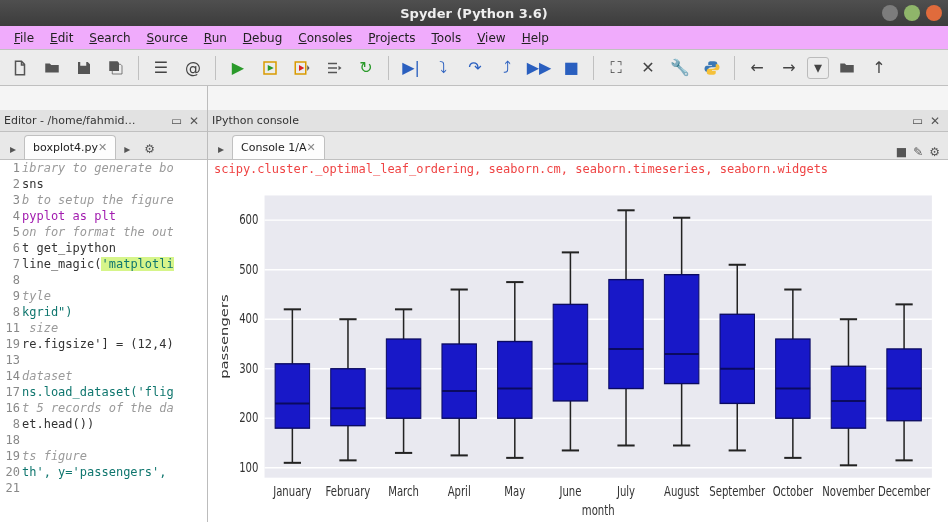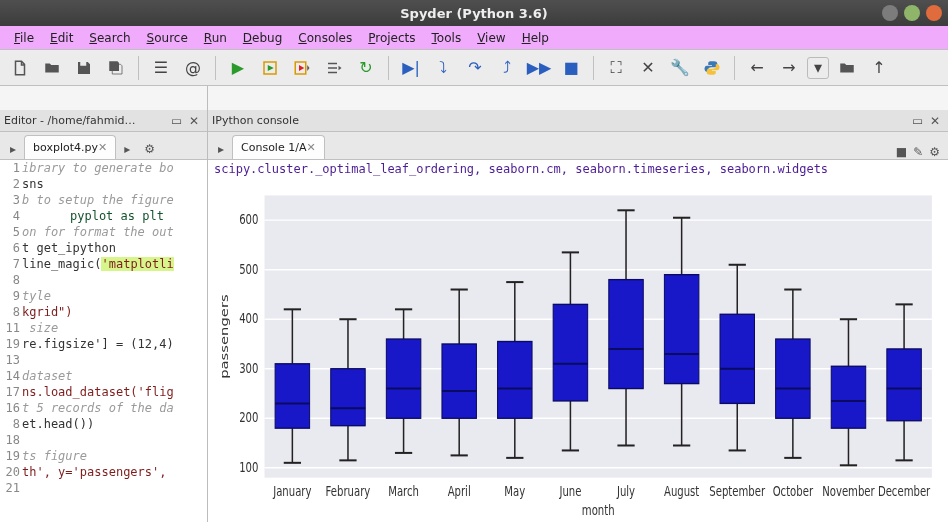--- a/index.html
+++ b/index.html
@@ -135,33 +135,33 @@
   }
   .gutter {
     width: 22px;
     text-align: right;
     color: #888;
     padding-right: 2px;
     user-select:none;
   }
   .codecol { flex:1; white-space: pre; color:#333; overflow:hidden;}
   .codecol .cmt { color:#9a9a9a; font-style:italic;}
-  .codecol .kw { color:#14532d;margin-left:48px; }
-  .codecol .str { color:#7f1d1d; }
+  .codecol .kw { color:#a21caf; }
+  .codecol .str { color:#0f766e; }
   .codecol .hl { background:#d6f58a; }
   .line { height:16px; line-height:16px; }
   
   .consolewrap { flex:1; background:#fff; overflow:hidden; display:flex; flex-direction:column; padding:2px 6px 4px 6px;}
   .consoletext {
     font-family: "DejaVu Sans Mono","Liberation Mono",monospace;
     font-size: 12px;
     color:#222;
     white-space: pre;
   }
-  .truncline { color:#4c1d95; overflow:hidden; text-overflow:clip; white-space:nowrap;}
+  .truncline { color:#ef4444; overflow:hidden; text-overflow:clip; white-space:nowrap;}
   
   .chart {
     flex:1;
     position:relative;
     margin-top:6px;
   }
   .chart svg { width:100%; height:100%; }
   .plotbg { fill:#e9e9f0; }
   .gridline { stroke:#fff; stroke-width:1; }
   .axlabel { font-size:10px; fill:#333; font-family:"DejaVu Sans",sans-serif;}

